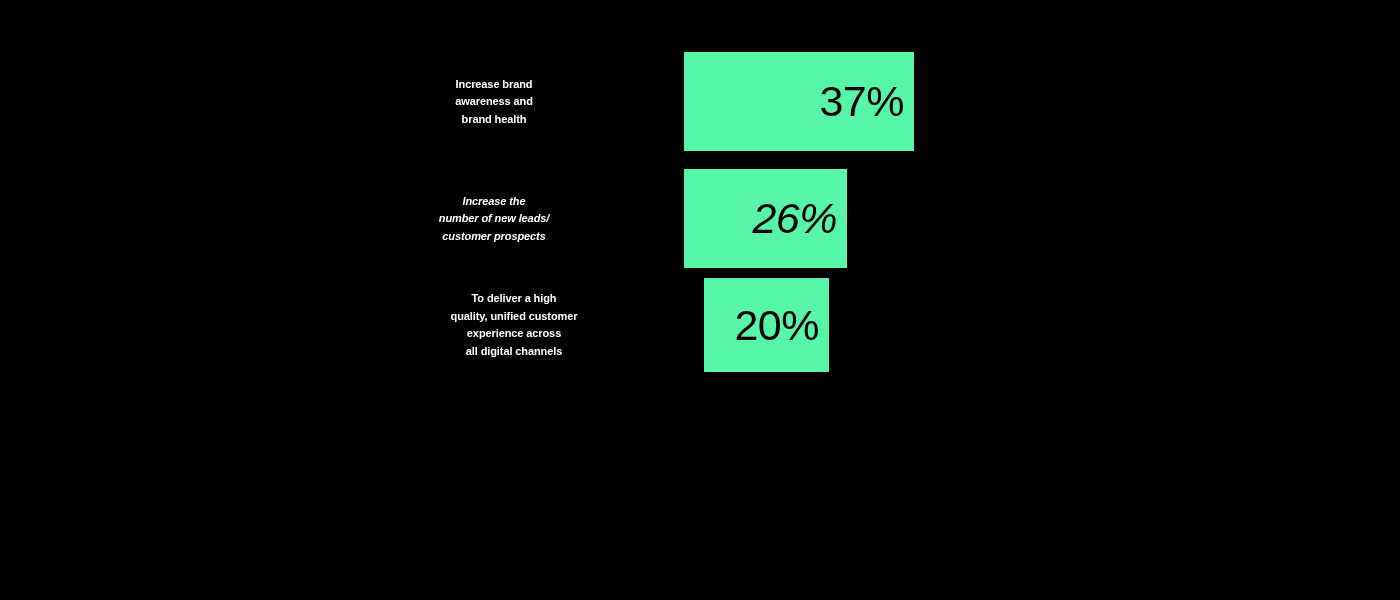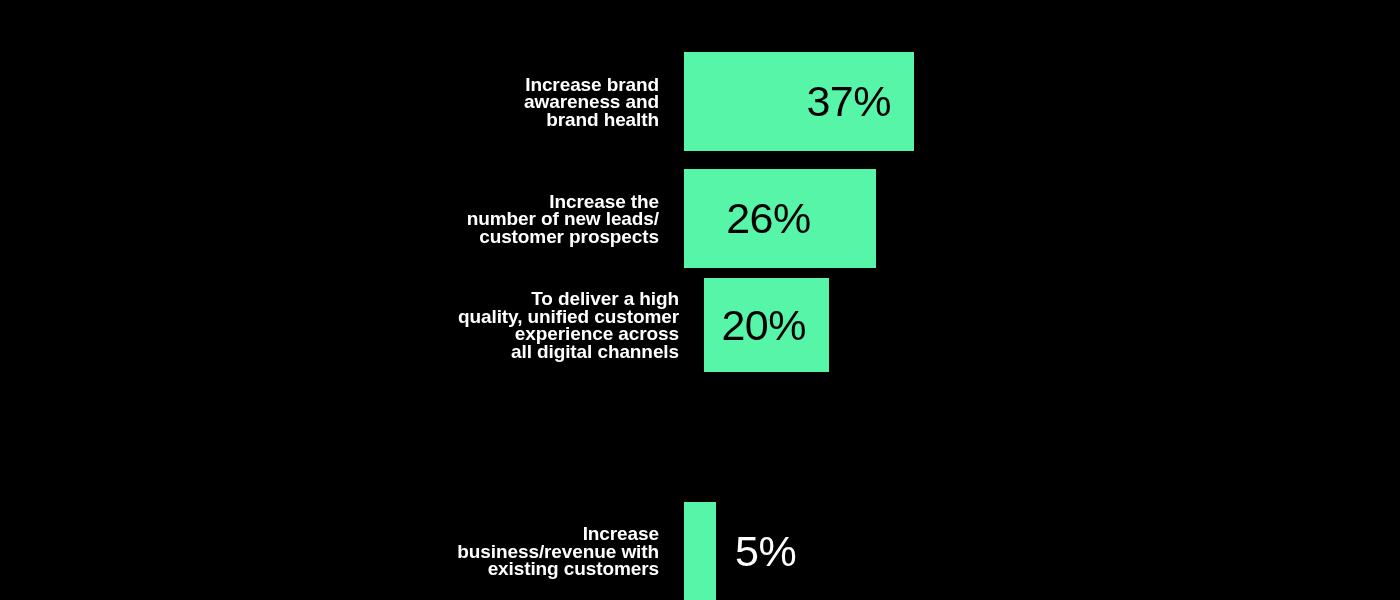--- a/index.html
+++ b/index.html
@@ -26,24 +26,24 @@
     left: 0;
     width: 1400px;
     display: flex;
     align-items: stretch;
   }
 
   .row-label {
     position: absolute;
     right: 741px;            
     width: 330px;
-    text-align: right;
+    text-align: center;
     color: #ffffff;
     font-family: "Liberation Sans", sans-serif;
-    font-size: 19px;
+    font-size: 11px;
     font-weight: bold;
     line-height: 17.5px;
     letter-spacing: -0.1px;
     white-space: pre-line;
     top: 50%;
     transform: translateY(-50%);
   }
 
   .bar-track {
     position: absolute;
@@ -64,21 +64,21 @@
     box-sizing: border-box;
   }
 
   .bar-value {
     font-family: "Liberation Sans", sans-serif;
     font-size: 43px;
     font-weight: 300;
     line-height: 1;
     letter-spacing: -0.5px;
     color: #000000;
-    padding-right: 23px;
+    padding-right: 10px;
     white-space: nowrap;
   }
 
   .bar-value.outside {
     position: absolute;
     left: 100%;
     margin-left: 19px;
     padding-right: 0;
     color: #ffffff;
     top: 50%;
@@ -94,48 +94,38 @@
     <div class="row-label">Increase brand
 awareness and
 brand health</div>
     <div class="bar-track">
       <div class="bar" style="width:230px;">
         <span class="bar-value">37%</span>
       </div>
     </div>
   </div>
 
-  <div class="bar-row" style="top:169px;height:99px;">
+  <div class="bar-row" style="top:169px;height:99px;font-style:italic;">
     <div class="row-label">Increase the
 number of new leads/
 customer prospects</div>
     <div class="bar-track">
-      <div class="bar" style="width:192px;justify-content:center;">
+      <div class="bar" style="width:163px;">
         <span class="bar-value">26%</span>
       </div>
     </div>
   </div>
 
   <div class="bar-row" style="top:278px;height:94px;margin-left:20px;">
     <div class="row-label">To deliver a high
 quality, unified customer
 experience across
 all digital channels</div>
     <div class="bar-track">
       <div class="bar" style="width:125px;align-items:center;">
         <span class="bar-value">20%</span>
       </div>
     </div>
   </div>
 
 
-  <div class="bar-row" style="top:502px;height:98px;">
-    <div class="row-label">Increase
-business/revenue with
-existing customers</div>
-    <div class="bar-track">
-      <div class="bar" style="width:32px;">
-        <span class="bar-value outside">5%</span>
-      </div>
-    </div>
-  </div>
 
 </div>
 
 </body></html>

